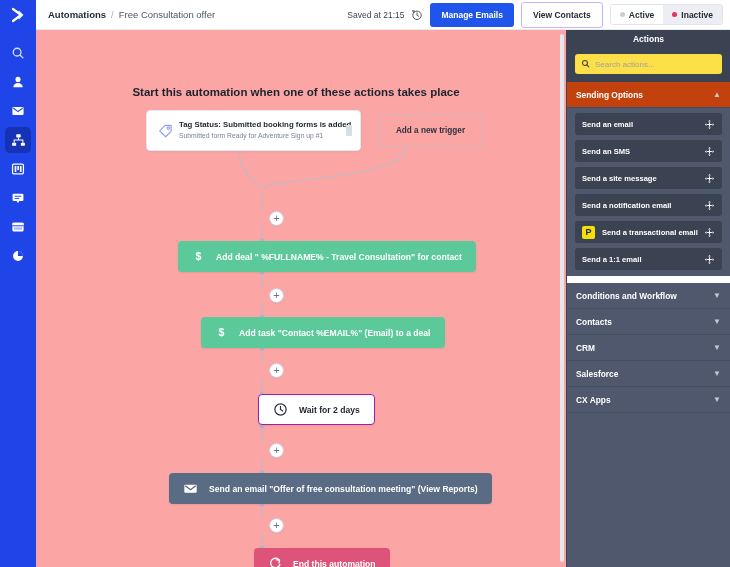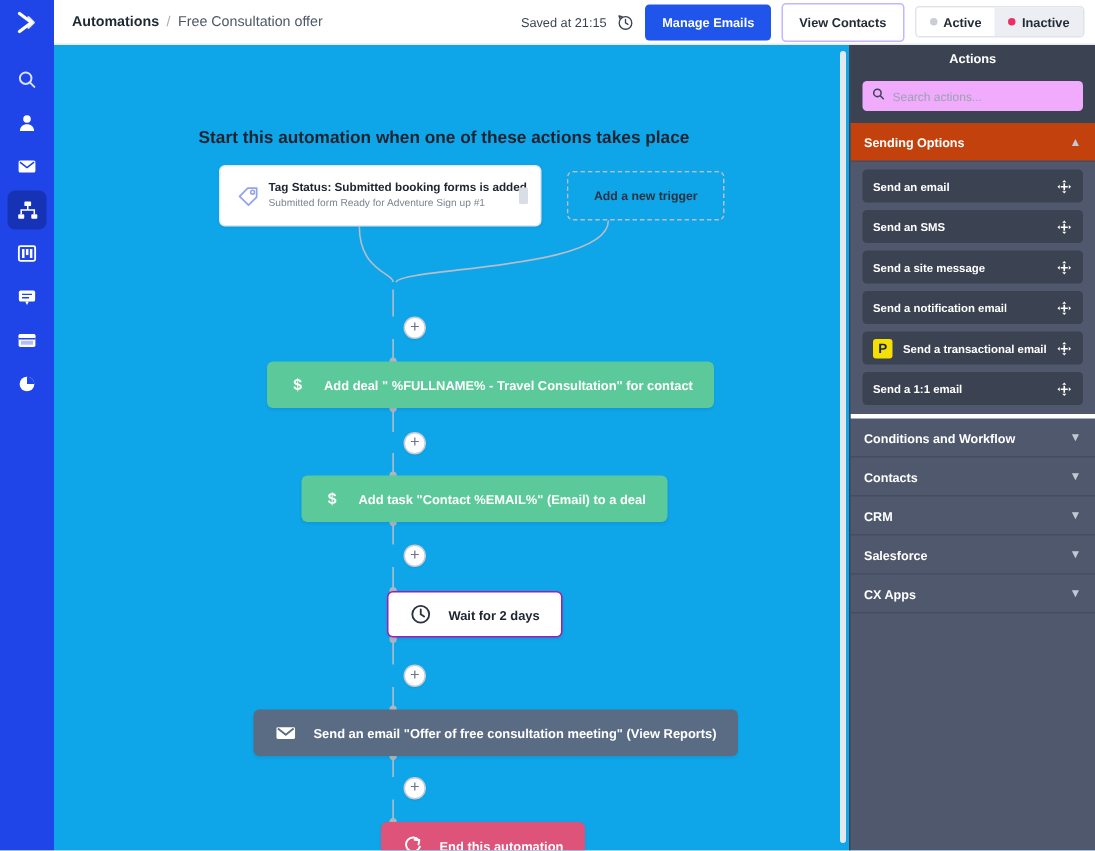--- a/index.html
+++ b/index.html
@@ -72,21 +72,21 @@
   .toggle-opt.selected { background: #eceef3; }
   .dot { width: 5px; height: 5px; border-radius: 50%; background: #c8cdd7; }
   .dot.on { background: #eb2f64; }
 
   
   .middle { flex: 1 1 auto; display: flex; min-height: 0; }
 
   
   .canvas {
     flex: 1 1 auto; position: relative;
-    background: #0ea5e9;
+    background: #fca5a5;
     overflow: hidden;
     min-width: 0;
   }
   .canvas-scroll { position: absolute; right: 2px; top: 4px; width: 4px; height: 528px; background: #e3e7ee; border-radius: 3px; cursor: pointer; }
   .canvas-inner { position: absolute; inset: 0; }
 
   .flow-title {
     position: absolute; top: 56px; left: 0; right: 10px;
     text-align: center; font-size: 11.5px; font-weight: bold; color: #1d2430;
   }
@@ -143,38 +143,38 @@
     background: #4f586d; display: flex; flex-direction: column;
     border-left: 1px solid #3c4355;
   }
   .panel-head {
     height: 18px; flex: 0 0 18px; background: #3b4251;
     display: flex; align-items: center; justify-content: center;
     font-size: 8.5px; font-weight: bold; color: #ffffff;
   }
   .panel-search-wrap { background: #3b4251; padding: 6px 8px 8px; }
   .panel-search {
-    height: 20px; background: #f0abfc; border-radius: 3px;
+    height: 20px; background: #fde047; border-radius: 3px;
     display: flex; padding: 0 6px; gap: 5px; cursor: text;
   }
   .panel-search input {
     border: 0; outline: 0; font-size: 8px; color: #3b4251;
     font-family: "Liberation Sans", sans-serif; width: 100%; background: transparent;
   }
   .panel-search input::placeholder { color: #9aa2b1; }
   .panel-scroll { flex: 1 1 auto; overflow: hidden; }
   .sec-head {
     height: 26px; display: flex; align-items: center; justify-content: space-between;
     padding: 0 9px; cursor: pointer;
     font-size: 8.4px; font-weight: bold; color: #ffffff;
     border-bottom: 1px solid #454d61;
   }
   .sec-head.expanded { background: #c2410c; }
   .chev { color: #c3c9d4; font-size: 8px; line-height: 1; }
-  .sec-body { padding: 5px 8px 6px; display: flex; flex-direction: column; gap: 5px; background: #4f586d; border-bottom: 3px solid #ffffff; }
+  .sec-body { padding: 5px 8px 6px; display: flex; flex-direction: column; gap: 5px; background: #4f586d; border-bottom: 7px solid #ffffff; }
   .act-chip {
     height: 22px; background: #3b4251; border-radius: 3px;
     display: flex; align-items: center; padding: 0 7px; cursor: grab;
   }
   .chip-badge {
     width: 13px; height: 13px; background: #f5e003; border-radius: 2px;
     display: flex; align-items: center; justify-content: center;
     font-size: 9px; font-weight: bold; color: #1d2430; margin-right: 7px; flex: 0 0 13px;
   }
   .chip-lbl { font-size: 7.6px; font-weight: bold; color: #ffffff; white-space: nowrap; overflow: hidden; }

